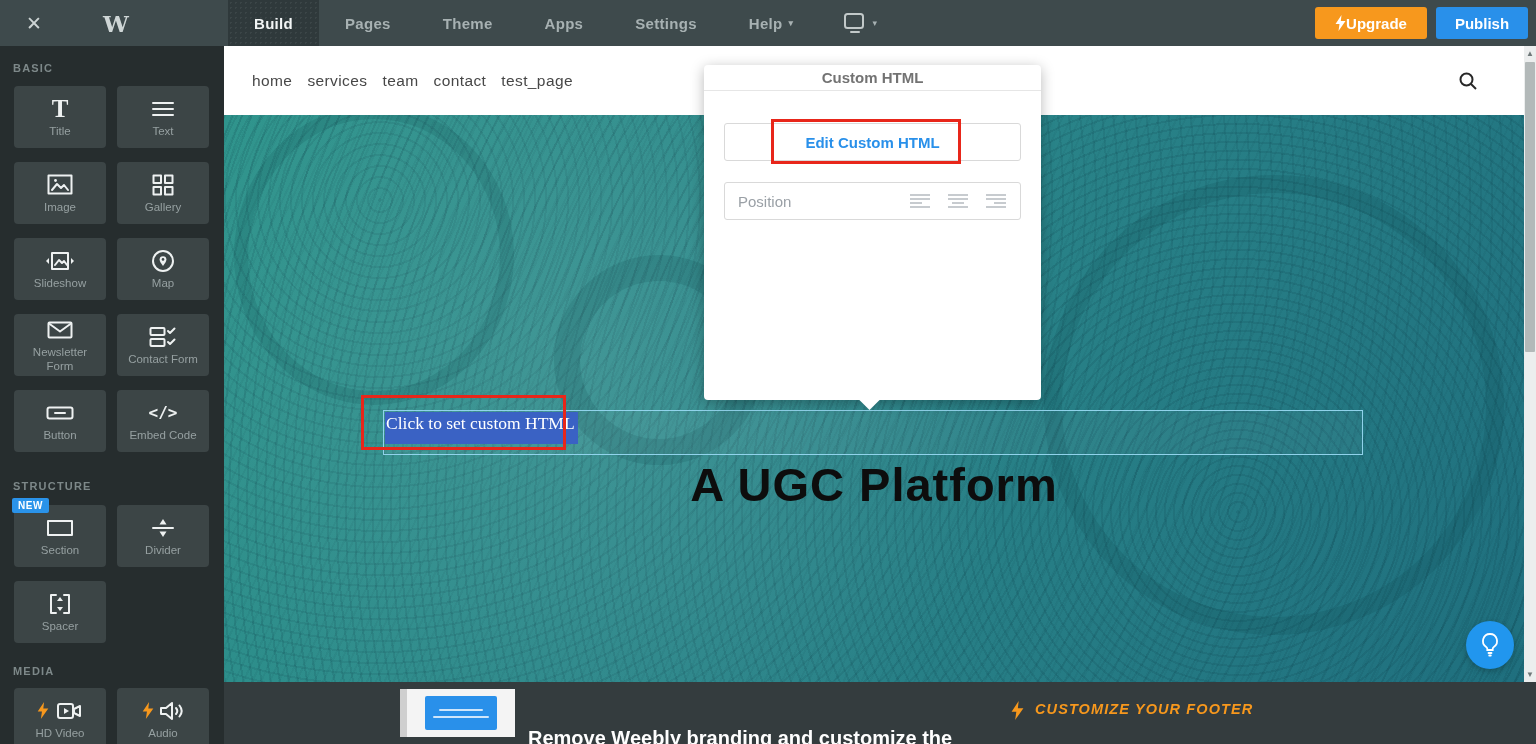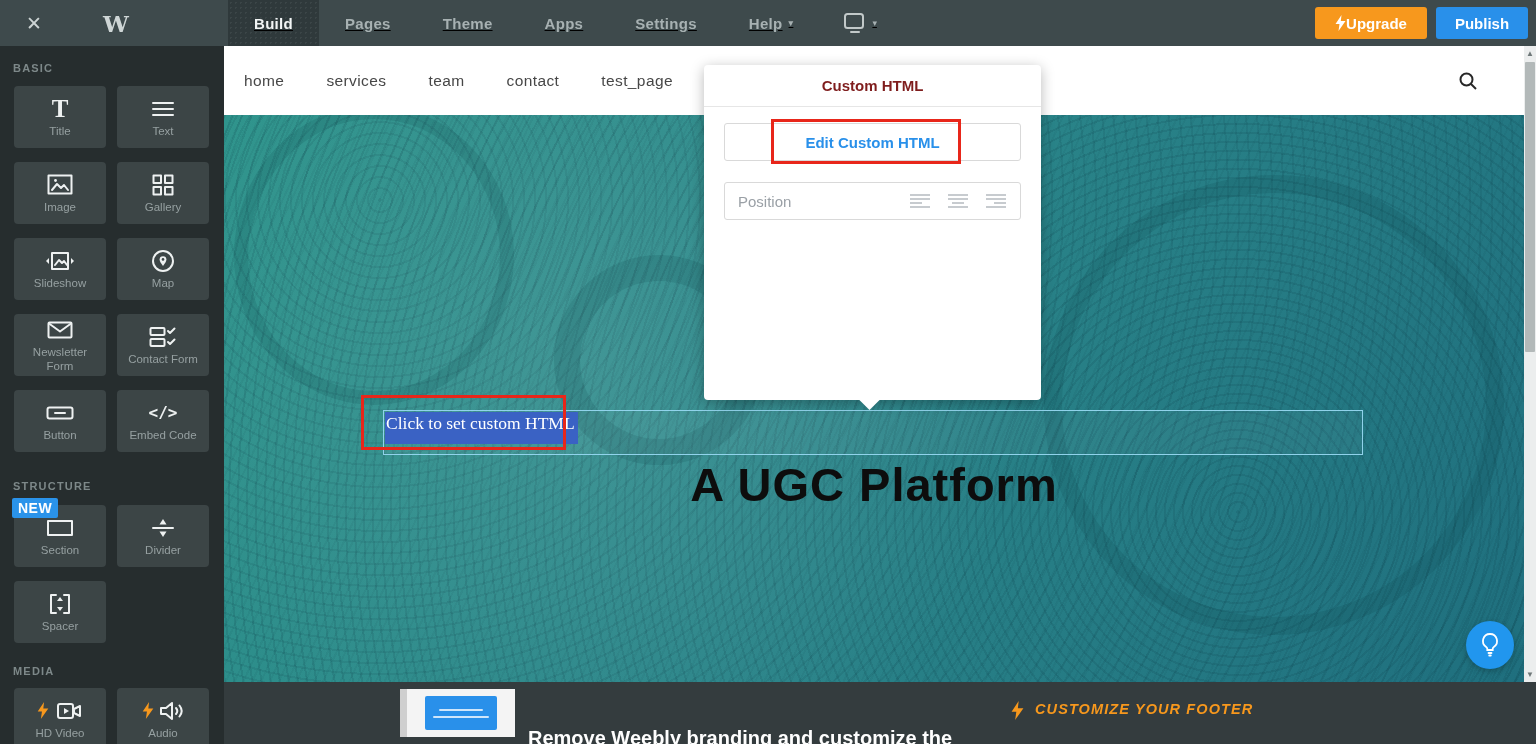--- a/index.html
+++ b/index.html
@@ -10,21 +10,21 @@
   
   .topbar { position:absolute; left:0; top:0; width:1536px; height:46px;
             background:#3e4a4c; display:flex; align-items:center; z-index:40; }
   .tb-close { position:absolute; left:16px; top:0; height:46px; width:36px;
               display:flex; align-items:center; justify-content:center;
               color:#cdd4d4; font-size:19px; cursor:pointer; }
   .tb-logo { position:absolute; left:98px; top:0; height:46px; width:36px;
              display:flex; align-items:center; justify-content:center;
              color:#cfd6d6; font-size:23px; font-weight:bold;
              font-family:"DejaVu Serif", serif; }
-  .tb-menu { position:absolute; left:228px; top:0; height:46px; display:flex; align-items:center;text-decoration:underline; }
+  .tb-menu { position:absolute; left:228px; top:0; height:46px; display:flex; align-items:center; }
   .tb-tab { height:46px; display:flex; align-items:center; padding:0 26px;
             color:#a7b1b2; font-size:15px; font-weight:bold; letter-spacing:.3px; cursor:pointer; }
   .tb-tab.active { background:#2f393b; color:#f2f5f5;
        background-image:radial-gradient(rgba(255,255,255,.06) 1px, transparent 1px);
        background-size:5px 5px; }
   .tb-tab .caret { margin-left:6px; font-size:9px; color:#a7b1b2; }
   .tb-device { height:46px; display:flex; align-items:center; padding:0 14px 0 24px; cursor:pointer; }
   .tb-device .caret { margin-left:5px; font-size:9px; color:#a7b1b2; }
   .tb-actions { position:absolute; right:8px; top:7px; display:flex; gap:9px; }
   .btn { height:32px; border-radius:3px; border:none; color:#fff; font-weight:bold;
@@ -44,27 +44,27 @@
           display:flex; flex-direction:column; align-items:center; justify-content:center;
           cursor:pointer; position:relative; }
   .tile .ic { height:26px; display:flex; align-items:center; justify-content:center;
               color:#eef1f1; gap:4px; }
   .tile .lbl { color:#96a0a1; font-size:11.5px; line-height:1.15; text-align:center;
                margin-top:3px; padding:0 4px; }
   .tile svg { stroke:#eef1f1; fill:none; stroke-width:2; stroke-linecap:round; stroke-linejoin:round; }
   .tile .serifT { font-family:"Liberation Serif", serif; font-size:25px; font-weight:bold; }
   .tile .codeTxt { font-family:"DejaVu Sans Mono", monospace; font-size:16px; font-weight:bold; }
   .badge-new { position:absolute; left:12px; background:#2a93ea; color:#fff;
-               font-size:14px; font-weight:bold; padding:2px 6px; border-radius:2px;
+               font-size:10px; font-weight:bold; padding:2px 6px; border-radius:2px;
                letter-spacing:.5px; z-index:12; }
 
   
   .navbar { position:absolute; left:224px; top:46px; width:1300px; height:69px;
             background:#ffffff; display:flex; align-items:center; z-index:5; }
-  .nav-links { display:flex; gap:42px; margin-left:20px; }
+  .nav-links { display:flex; gap:15px; margin-left:28px; }
   .nav-link { color:#474747; font-size:15.5px; letter-spacing:.4px; cursor:pointer; }
   .nav-search { position:absolute; right:46px; top:25px; cursor:pointer; }
   .nav-search svg { stroke:#272727; fill:none; stroke-width:2; }
 
   .hero { position:absolute; left:224px; top:115px; width:1300px; height:567px; overflow:hidden;
           background:
             radial-gradient(circle at 28% 45%, rgba(255,255,255,.10), transparent 45%),
             repeating-radial-gradient(circle at 78% 70%, rgba(8,52,64,.13) 0 2px, transparent 2px 9px),
             repeating-radial-gradient(circle at 12% 15%, rgba(8,52,64,.11) 0 2px, transparent 2px 11px),
             repeating-linear-gradient(115deg, rgba(10,60,70,.07) 0 2px, transparent 2px 8px),
@@ -88,22 +88,22 @@
   .anno { position:absolute; border:3px solid #e8261a; z-index:30; pointer-events:none; }
   .anno-text { left:361px; top:395px; width:205px; height:55px; }
   .anno-popup { left:771px; top:119px; width:190px; height:45px; }
 
   
   .popup { position:absolute; left:704px; top:65px; width:337px; height:335px;
            background:#fff; border-radius:4px; box-shadow:0 3px 14px rgba(0,0,0,.28);
            z-index:20; }
   .popup-arrow { position:absolute; left:158px; bottom:-7px; width:15px; height:15px;
                  background:#fff; transform:rotate(45deg); }
-  .popup-title { height:42px; display:flex; align-items:center; justify-content:center;
-                 color:#7f1d1d; font-size:15px; font-weight:bold; border-bottom:1px solid #e6e6e6; }
+  .popup-title { height:26px; display:flex; align-items:center; justify-content:center;
+                 color:#737373; font-size:15px; font-weight:bold; border-bottom:1px solid #e6e6e6; }
   .popup-btn { position:absolute; left:20px; top:58px; width:297px; height:38px;
                background:#fff; border:1px solid #d9d9d9; border-radius:3px;
                color:#2990ea; font-size:15px; font-weight:bold; cursor:pointer;
                font-family:"Liberation Sans",sans-serif; }
   .popup-row { position:absolute; left:20px; top:117px; width:297px; height:38px;
                border:1px solid #d9d9d9; border-radius:3px; display:flex;
                align-items:center; padding:0 13px; }
   .popup-row .plabel { color:#9aa0a6; font-size:15px; flex:1; }
   .align-group { display:flex; gap:16px; }
   .align-group svg { stroke:#b9bfc4; stroke-width:1.6; cursor:pointer; }

